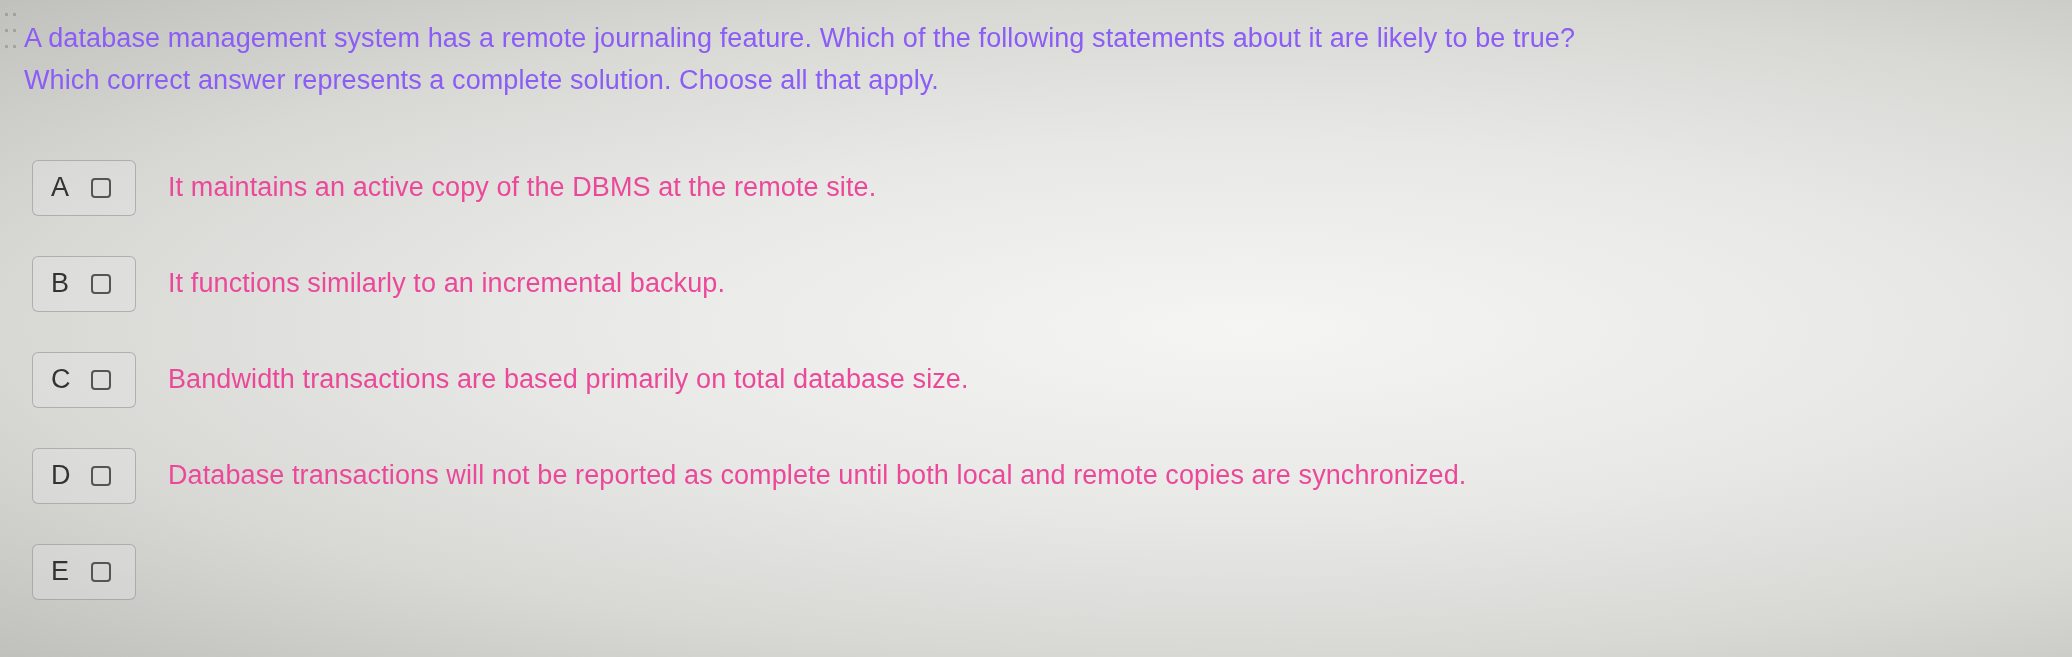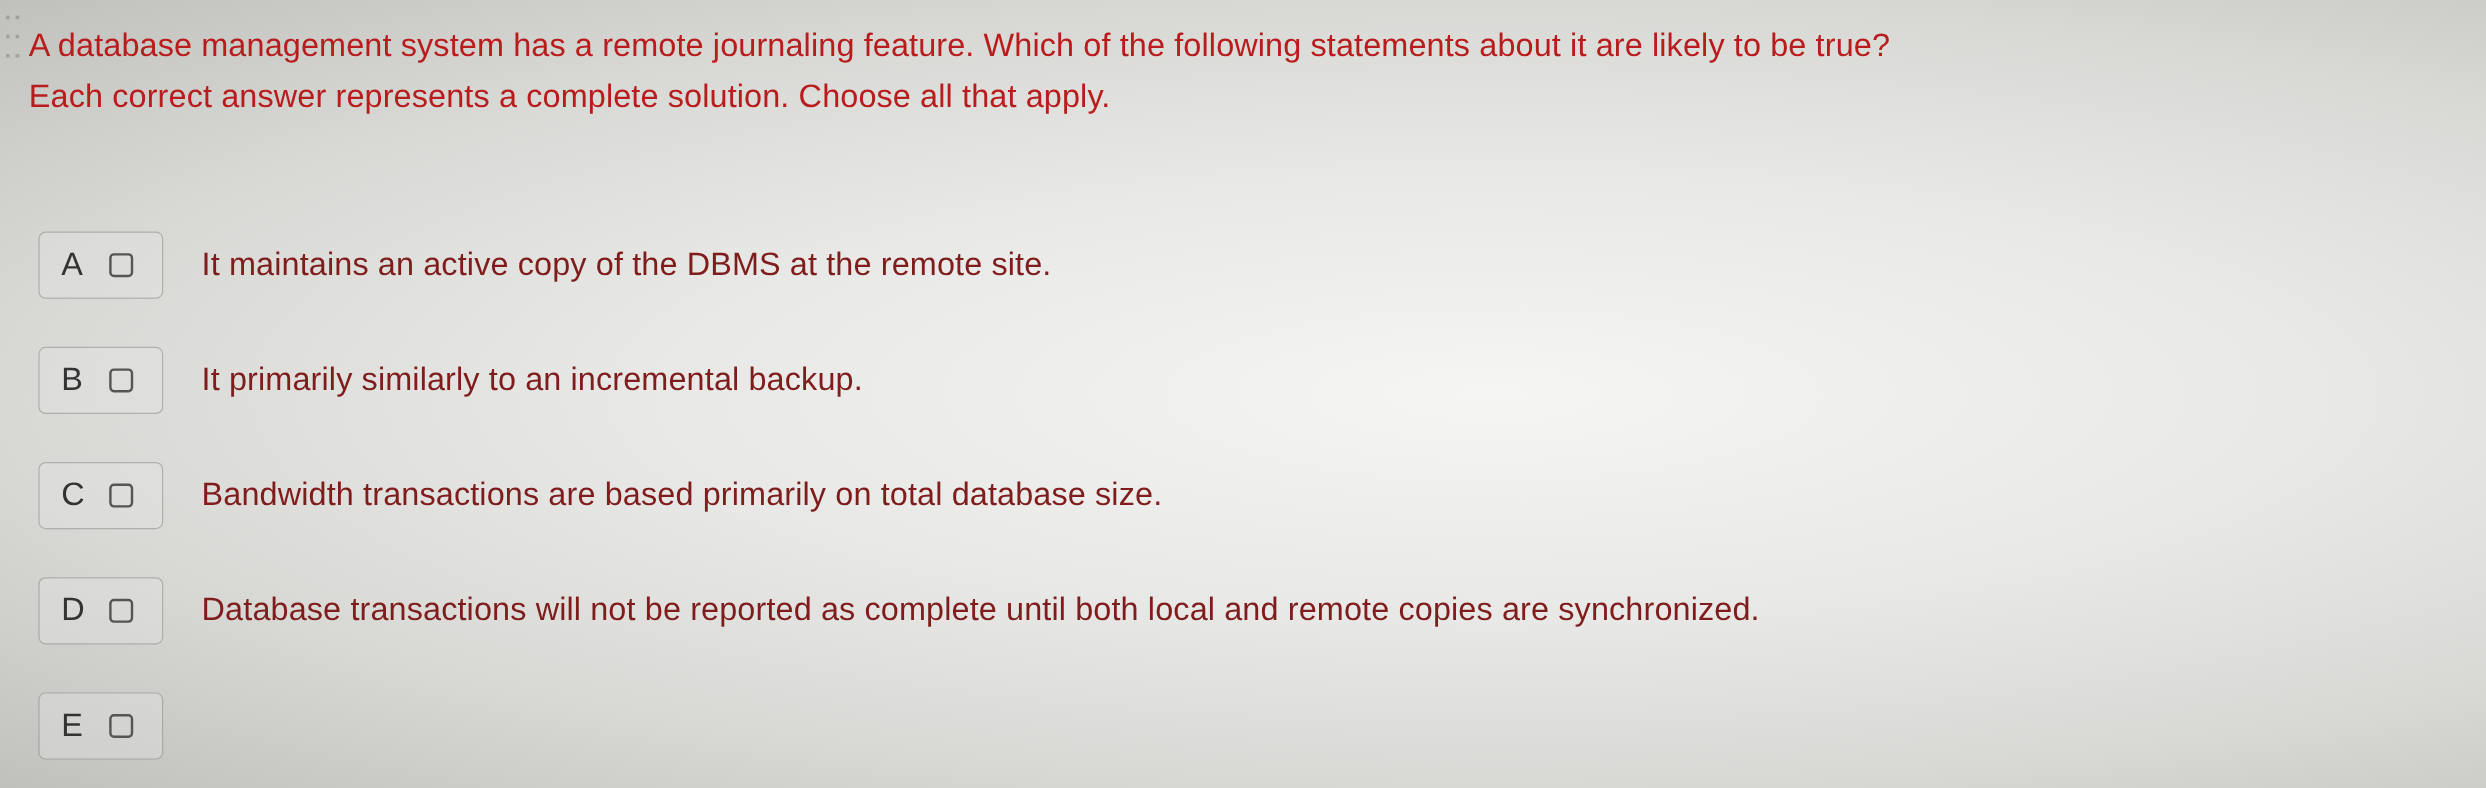--- a/index.html
+++ b/index.html
@@ -34,22 +34,22 @@
       justify-content: space-around;
     }
     .drag-icon .dot {
       width: 3px;
       height: 3px;
       background: #666;
     }
     .question-text {
       line-height: 1.55;
       margin-left: 0px;
-      margin-bottom: 91px;
-      color: #b91c1c;
+      margin-bottom: 58px;
+      color: #8b5cf6;
       letter-spacing: 0.1px;
     }
     .options {
       display: flex;
       flex-direction: column;
       gap: 40px;
       margin-left: 8px;
     }
     .option-row {
       display: flex;
@@ -76,21 +76,21 @@
     .checkbox {
       width: 20px;
       height: 20px;
       border: 2px solid #555;
       border-radius: 4px;
       background: transparent;
       display: inline-block;
     }
     .option-text {
       font-size: 27px;
-      color: #7f1d1d;
+      color: #ec4899;
       letter-spacing: 0.1px;
     }
   </style>
 </head>
 <body>
 
 <div class="drag-icon">
   <div class="dots-row">
       <div class="dot"></div>
       <div class="dot"></div>
@@ -100,39 +100,39 @@
       <div class="dot"></div>
     </div>
   <div class="dots-row">
       <div class="dot"></div>
       <div class="dot"></div>
     </div>
 </div>
 
 <div class="question-text">
   <span>A database management system has a remote journaling feature. Which of the following statements about it are likely to be true?</span><br>
-  <span>Each correct answer represents a complete solution. Choose all that apply.</span>
+  <span>Which correct answer represents a complete solution. Choose all that apply.</span>
 </div>
 
 <div class="options">
 
   <div class="option-row">
     <div class="option-box">
       <span class="option-letter">A</span>
       <span class="checkbox"></span>
     </div>
     <span class="option-text">It maintains an active copy of the DBMS at the remote site.</span>
   </div>
 
   <div class="option-row">
     <div class="option-box">
       <span class="option-letter">B</span>
       <span class="checkbox"></span>
     </div>
-    <span class="option-text">It primarily similarly to an incremental backup.</span>
+    <span class="option-text">It functions similarly to an incremental backup.</span>
   </div>
 
   <div class="option-row">
     <div class="option-box">
       <span class="option-letter">C</span>
       <span class="checkbox"></span>
     </div>
     <span class="option-text">Bandwidth transactions are based primarily on total database size.</span>
   </div>
 

